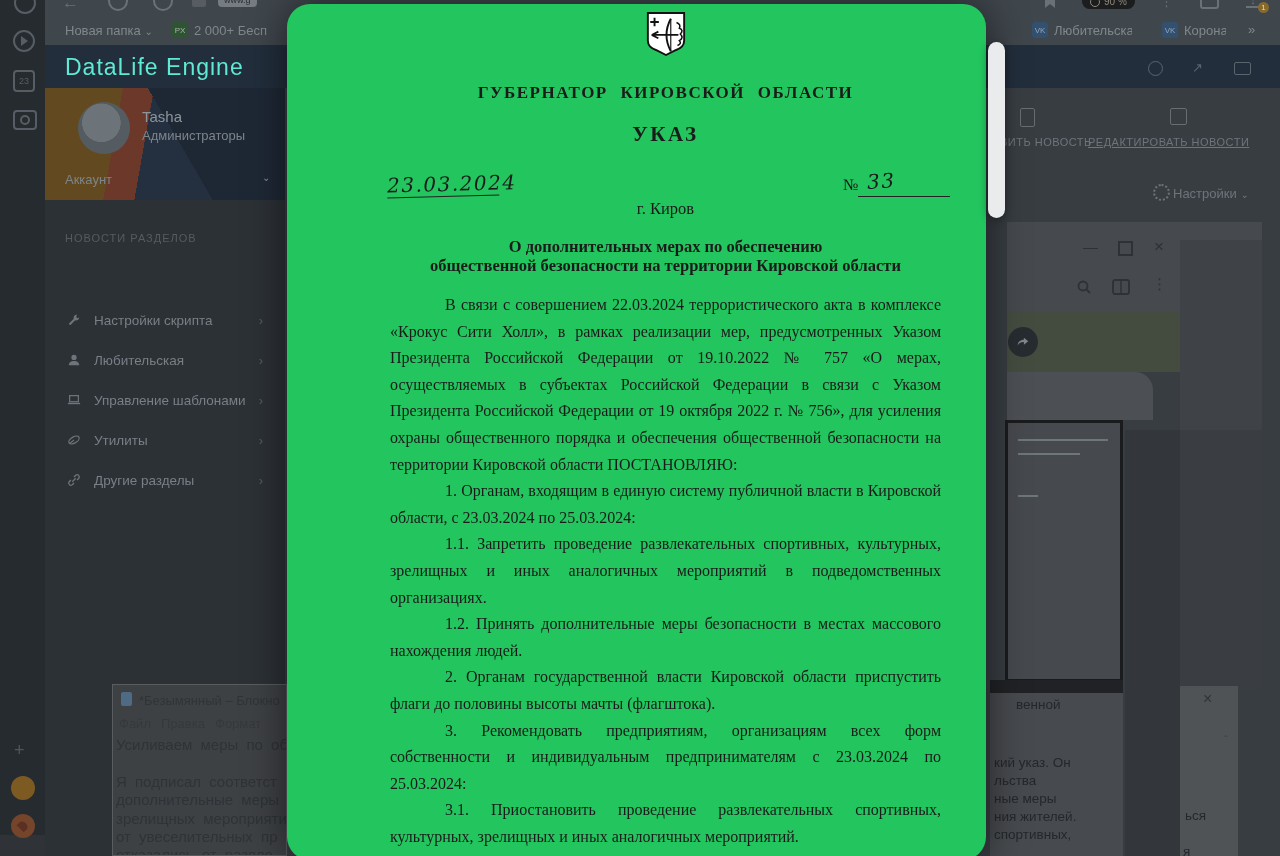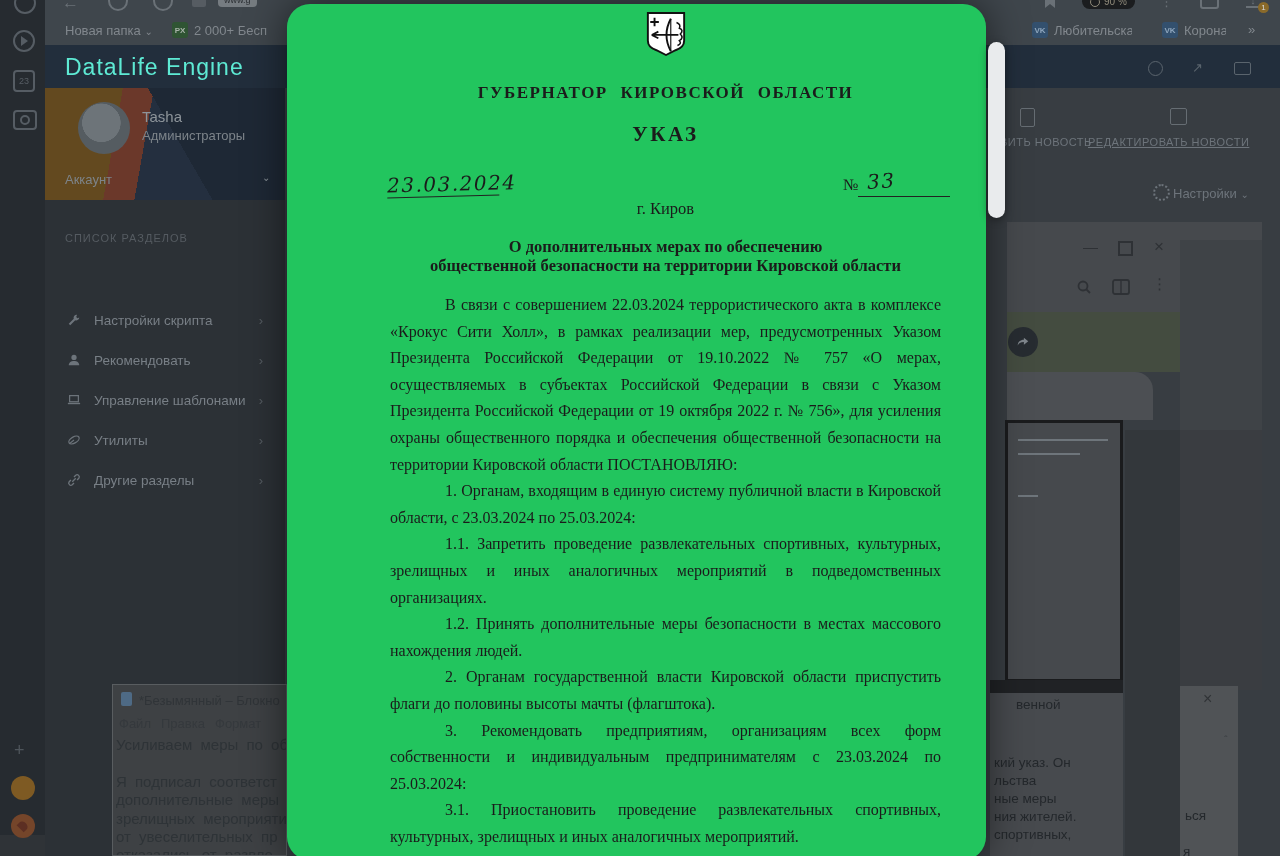--- a/index.html
+++ b/index.html
@@ -10,21 +10,21 @@
 
   
   .rail{left:0;top:0;width:45px;height:835px;background:#262b30;border-right:1px solid #1d2125;}
   .rail .ic{color:#565d64;}
 
   
   .topstrip{left:45px;top:0;width:1235px;height:18px;background:#3f464c;}
   .bookstrip{left:45px;top:18px;width:1235px;height:27px;background:#3f464c;}
   .mut{color:#81878d;font-size:13px;}
   .urlpill{background:#767c81;border-radius:4px;color:#2b2f33;font-size:9px;padding:2px 6px;}
-  .chipic{width:16px;height:16px;border-radius:3px;font-size:8px;font-weight:bold;
+  .chipic{width:16px;height:16px;border-radius:3px;font-size:8px;font-weight:normal;
           display:flex;align-items:center;justify-content:center;}
   .vk{background:#33506e;color:#8fa6bd;}
   .px{background:#2f5433;color:#a8b3a9;}
   .zoompill{background:#1b1d1f;border-radius:9px;color:#8f8a7a;font-size:10px;
             padding:2px 8px;display:flex;align-items:center;gap:4px;}
   .badge1{width:11px;height:11px;border-radius:50%;background:#8a6a2a;color:#d6d9dc;
           font-size:8px;display:flex;align-items:center;justify-content:center;}
 
   
   .dleheader{left:45px;top:45px;width:1235px;height:43px;background:#222e3c;}
@@ -157,35 +157,35 @@
     <div class="abs settings" style="left:888px;top:98px;"><span>Настройки</span> <span style="font-size:10px;">⌄</span></div>
   </div>
 
   <div class="abs sidebar"></div>
   <div class="abs usercard"></div>
   <div class="abs avatar" style="left:78px;top:102px;z-index:2;"></div>
   <div class="abs uname" style="left:142px;top:108px;z-index:2;">Tasha</div>
   <div class="abs urole" style="left:142px;top:128px;z-index:2;">Администраторы</div>
   <div class="abs acct" style="left:65px;top:172px;z-index:2;">Аккаунт</div>
   <div class="abs acct" style="left:262px;top:172px;z-index:2;font-size:10px;">⌄</div>
-  <div class="abs seclabel" style="left:65px;top:232px;">СПИСОК РАЗДЕЛОВ</div>
+  <div class="abs seclabel" style="left:65px;top:232px;">НОВОСТИ РАЗДЕЛОВ</div>
 
   <div class="abs mitem" style="top:300px;">
     <svg class="mi" viewBox="0 0 16 16" width="14" height="14">
         <path d="M11 2a3.5 3.5 0 0 0-3.3 4.6L2 12.3 3.7 14l5.7-5.7A3.5 3.5 0 0 0 14 5l-2 1-1.5-1.5L11.5 2z" fill="currentColor"></path>
       </svg>
     <span class="ml">Настройки скрипта</span>
     <span class="chev">›</span>
   </div>
   <div class="abs mitem" style="top:340px;">
     <svg class="mi" viewBox="0 0 16 16" width="14" height="14">
         <circle cx="8" cy="5" r="3" fill="currentColor"></circle>
         <path d="M2 14c0-3.3 2.7-5 6-5s6 1.7 6 5z" fill="currentColor"></path>
       </svg>
-    <span class="ml">Рекомендовать</span>
+    <span class="ml">Любительская</span>
     <span class="chev">›</span>
   </div>
   <div class="abs mitem" style="top:380px;">
     <svg class="mi" viewBox="0 0 16 16" width="14" height="14">
         <rect x="3" y="3" width="10" height="7" fill="none" stroke="currentColor" stroke-width="1.4"></rect>
         <path d="M1 12h14" stroke="currentColor" stroke-width="1.6"></path>
       </svg>
     <span class="ml">Управление шаблонами</span>
     <span class="chev">›</span>
   </div>

